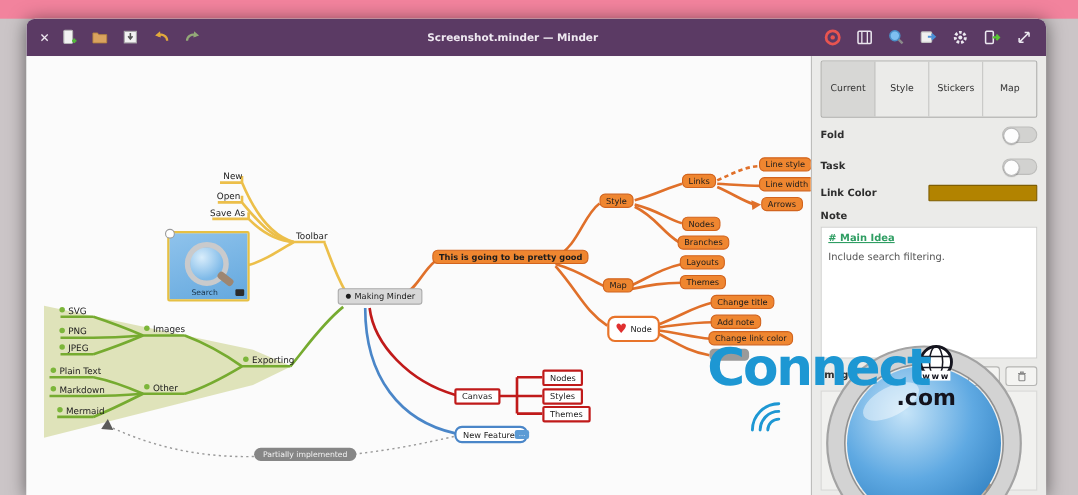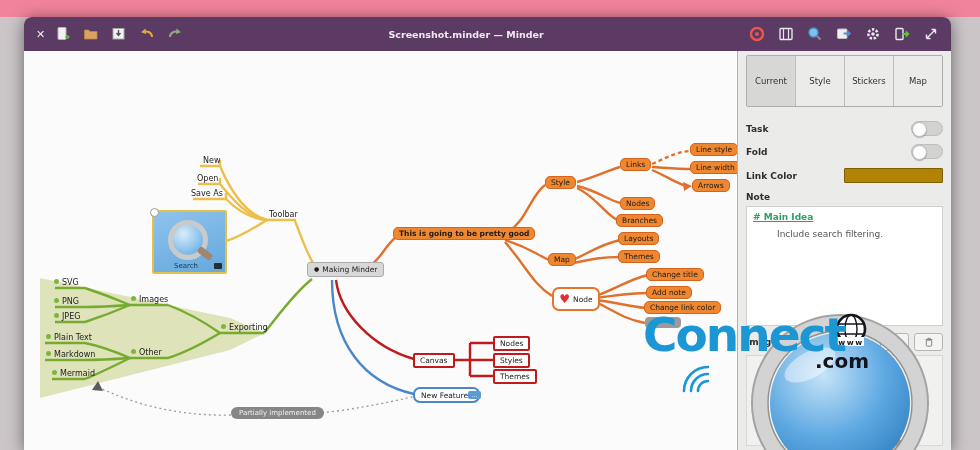--- a/index.html
+++ b/index.html
@@ -54,21 +54,21 @@
   .tab.active{background:#d7d7d5;}
   .row{display:flex;align-items:center;justify-content:space-between;}
   .sb-label{font-size:9px;font-weight:bold;color:#2e2e2e;}
   .toggle{width:32px;height:15px;border-radius:8px;background:#d2d2d0;border:1px solid #bdbdbb;
     position:relative;box-sizing:border-box;}
   .knob{position:absolute;left:0px;top:0px;width:13px;height:13px;border-radius:50%;background:#fdfdfd;
     border:0.5px solid #bbb;box-shadow:0 1px 1px rgba(0,0,0,.25);}
   .swatch{width:97px;height:13px;background:#b28300;border:1px solid #7e5d03;border-radius:1px;}
   .note-box{background:#fff;border:1px solid #cfcfcd;height:120px;padding:5px 6px;box-sizing:border-box;}
   .note-head{color:#2f9e63;font-size:9px;font-weight:bold;margin-bottom:7px;text-decoration:underline;}
-  .note-body{color:#555;font-size:9px;margin-left:24px;}
+  .note-body{color:#555;font-size:9px;}
   .mini-btn{width:27px;height:16px;background:#f4f4f2;border:1px solid #b5b5b3;border-radius:3px;
     display:inline-flex;align-items:center;justify-content:center;}
   .image-area{flex:1;background:#f1f1ef;margin-top:4px;border:1px solid #d8d8d6;}
   
   .watermark{position:absolute;left:610px;top:295px;width:370px;height:155px;overflow:hidden;
     z-index:30;pointer-events:none;text-align:right;}
   .wm-connect{position:absolute;left:33px;top:12px;font-size:47px;font-weight:bold;color:#1d97d3;
     letter-spacing:-2px;}
   .wm-com{position:absolute;left:205px;top:54px;font-size:20px;font-weight:bold;color:#13131d;}
 </style>
@@ -280,28 +280,28 @@
     </div>
 
     <div class="sidebar">
       <div class="tabs">
         <div class="tab active">Current</div>
         <div class="tab">Style</div>
         <div class="tab">Stickers</div>
         <div class="tab">Map</div>
       </div>
 
-      <div class="row" style="margin-top:14px">
-        <span class="sb-label">Task</span>
+      <div class="row" style="margin-top:8px">
+        <span class="sb-label">Fold</span>
         <span class="toggle">
             <span class="knob"></span>
           </span>
       </div>
-      <div class="row" style="margin-top:8px">
-        <span class="sb-label">Fold</span>
+      <div class="row" style="margin-top:14px">
+        <span class="sb-label">Task</span>
         <span class="toggle">
             <span class="knob"></span>
           </span>
       </div>
       <div class="row" style="margin-top:9px">
         <span class="sb-label">Link Color</span>
         <span class="swatch"></span>
       </div>
 
       <div class="sb-label" style="margin-top:9px">Note</div>

